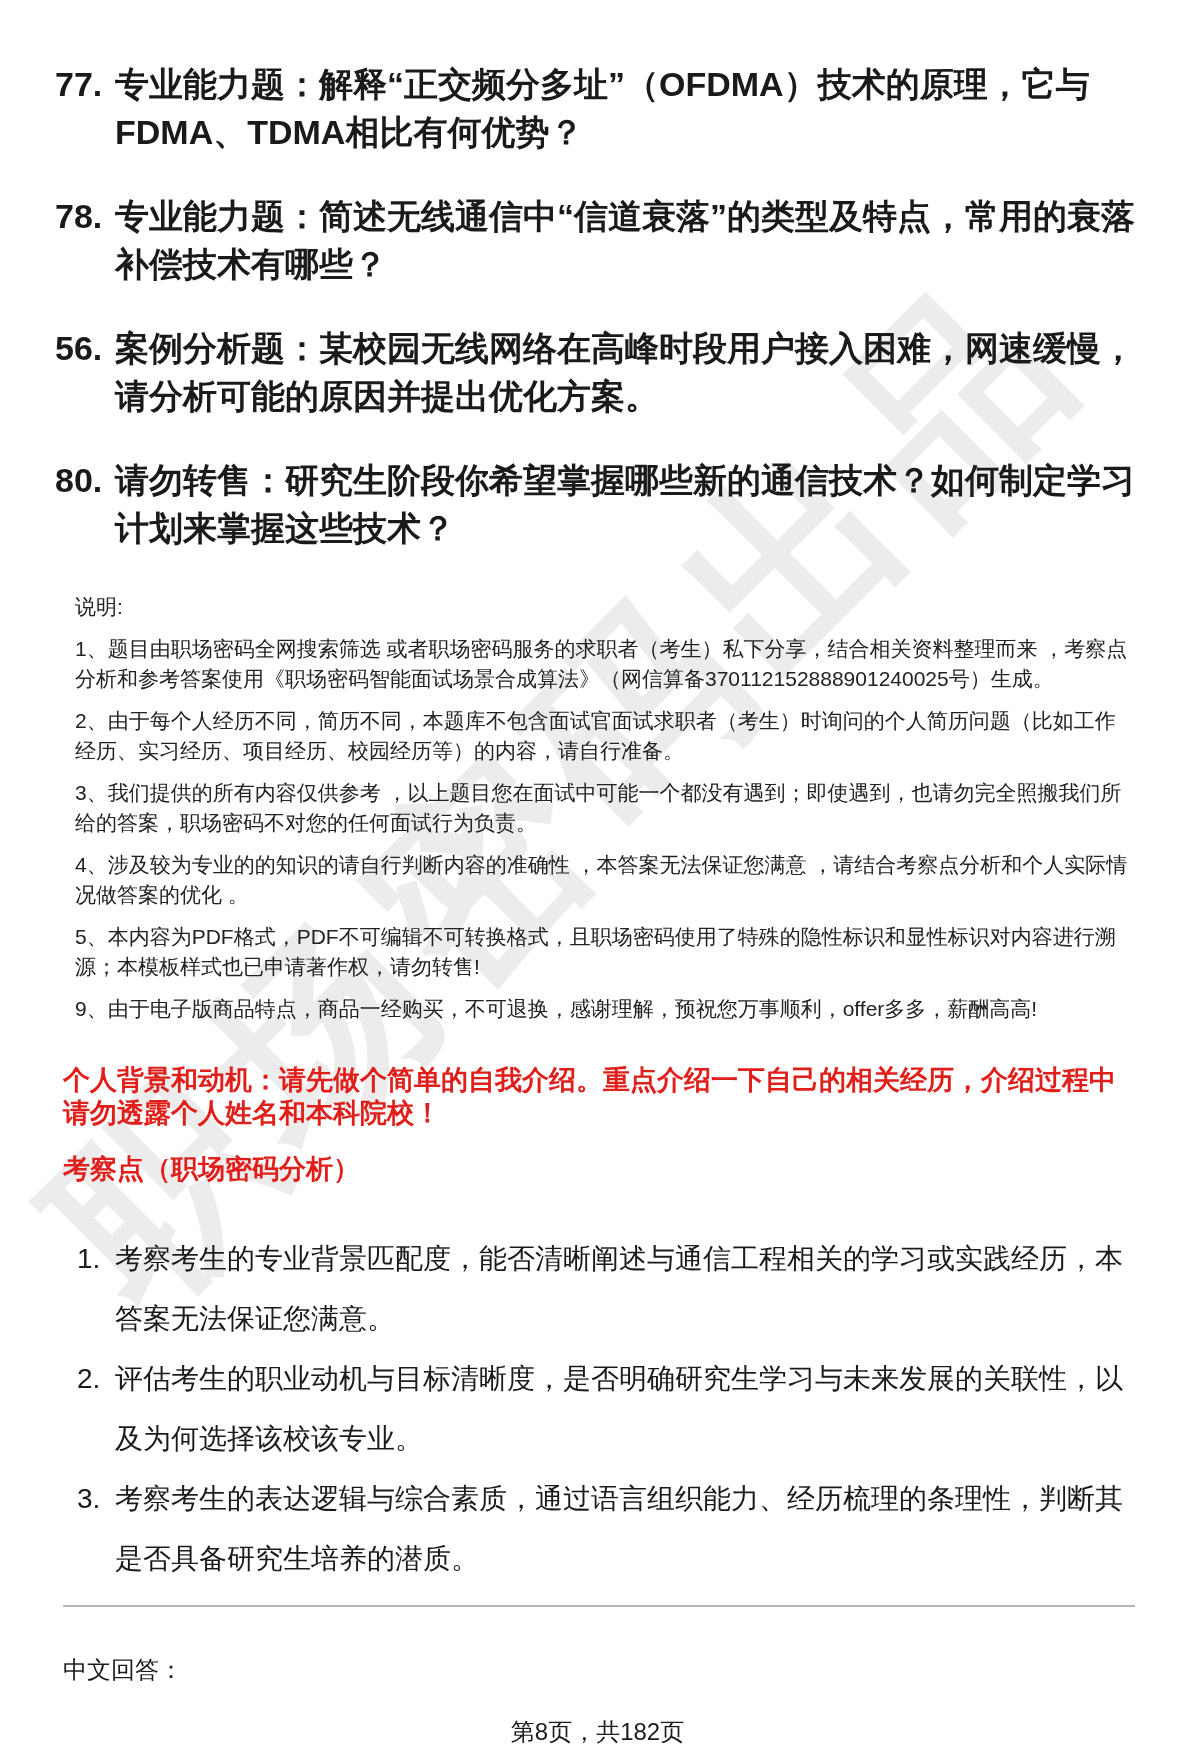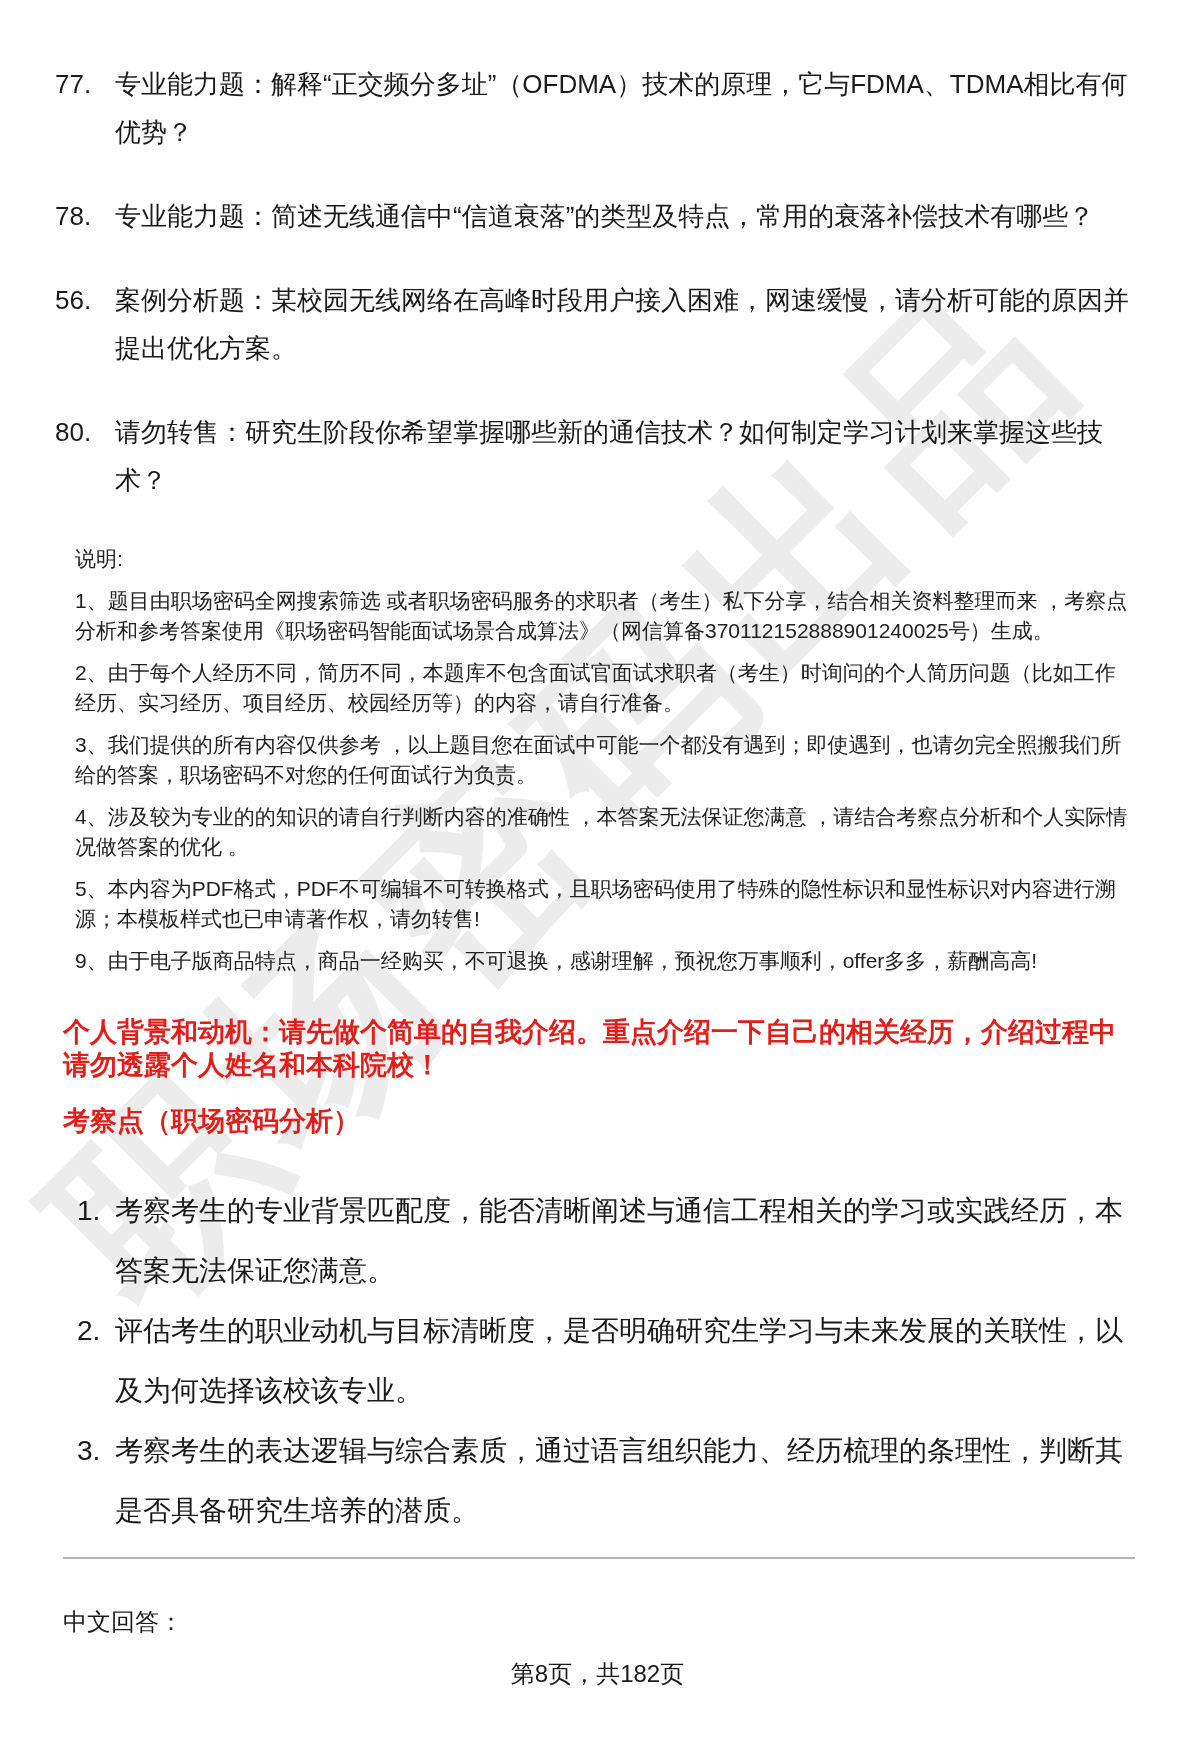--- a/index.html
+++ b/index.html
@@ -26,21 +26,21 @@
     z-index: 0;
     user-select: none;
   }
 
   .content {
     position: relative; z-index: 1;
     padding: 60px 60px 0 55px;
   }
 
   
-  .question { display: flex; font-size: 26px; line-height: 48px; margin: 0 0 36px 0; }
+  .question { display: flex; font-size: 34px; line-height: 48px; margin: 0 0 36px 0; font-weight: bold; }
   .q-num  { flex: none; width: 60px; }
   .q-text { flex: 1; }
   .question:last-of-type { margin-bottom: 0; }
 
   
   .notes { margin: 40px 0 0 8px; font-size: 21px; line-height: 30px; color: #222; }
   .notes p { margin: 12px; }
 
   
   .prompt {
@@ -64,21 +64,21 @@
 
   .divider {
     margin: 16px 0 0 8px;
     width: 1072px; height: 0;
     border-top: 2px solid #b5b5b5;
   }
 
   .answer-label { margin: 48px 0 16px 8px; font-size: 24px; line-height: 30px; }
 
   .footer {
-    margin-top: 22px;
+    margin-top: 32px;
     font-size: 24px; line-height: 30px;
     text-align: center;
   }
 </style>
 </head>
 <body>
 
 <div class="page">
 
   <div class="watermark">职场密码出品</div>

